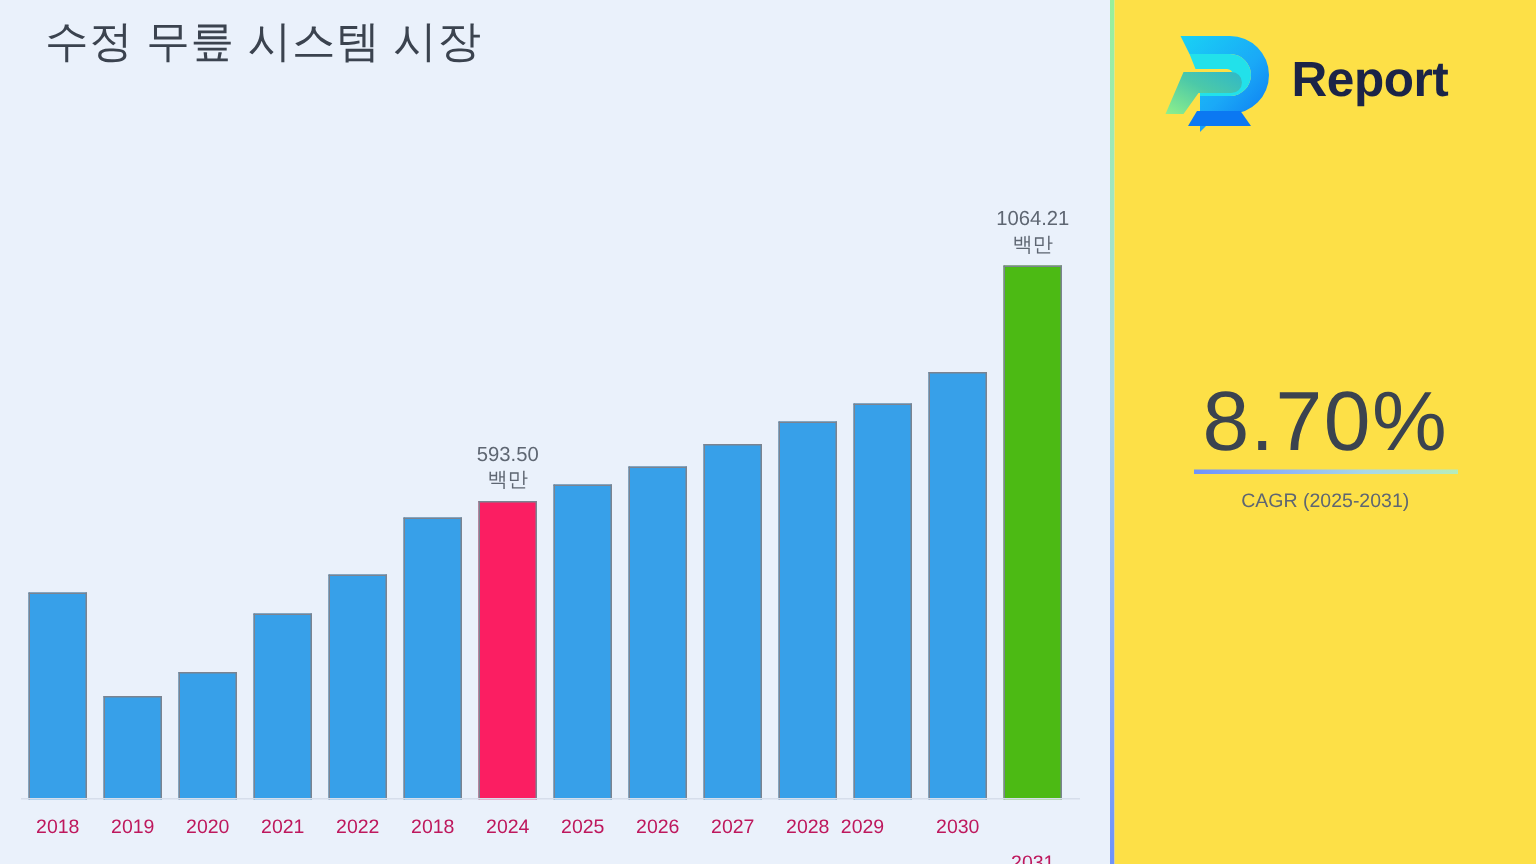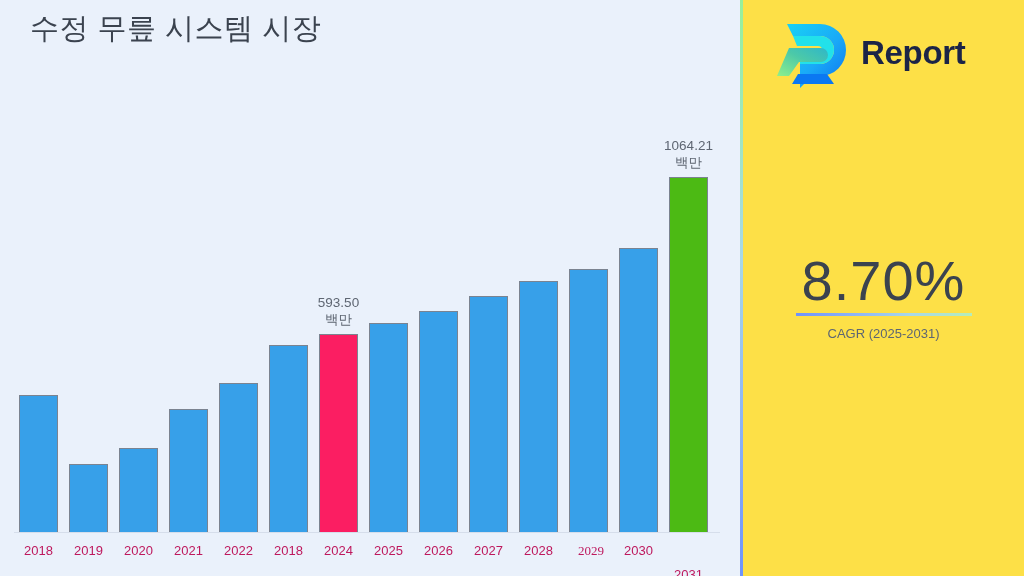--- a/index.html
+++ b/index.html
@@ -201,21 +201,21 @@
         <div class="tick-label" style="left: 58.5px; width: 60px;">2019</div>
         <div class="tick-label" style="left: 108.5px; width: 60px;">2020</div>
         <div class="tick-label" style="left: 158.5px; width: 60px;">2021</div>
         <div class="tick-label" style="left: 208.5px; width: 60px;">2022</div>
         <div class="tick-label" style="left: 258.5px; width: 60px;">2018</div>
         <div class="tick-label" style="left: 308.5px; width: 60px;">2024</div>
         <div class="tick-label" style="left: 358.5px; width: 60px;">2025</div>
         <div class="tick-label" style="left: 408.5px; width: 60px;">2026</div>
         <div class="tick-label" style="left: 458.5px; width: 60px;">2027</div>
         <div class="tick-label" style="left: 508.5px; width: 60px;">2028</div>
-        <div class="tick-label" style="left: 561px; width: 60px; font-family: Liberation Serif, serif;">2029</div>
+        <div class="tick-label" style="left: 545px; width: 60px;">2029</div>
         <div class="tick-label" style="left: 608.5px; width: 60px;">2030</div>
         <div class="tick-label" style="left: 658.5px; width: 60px; margin-top: 24px;">2031</div>
       </div>
   </div>
 
   <div id="divider"></div>
 
   <div id="side-panel">
 
     <div id="logo">

